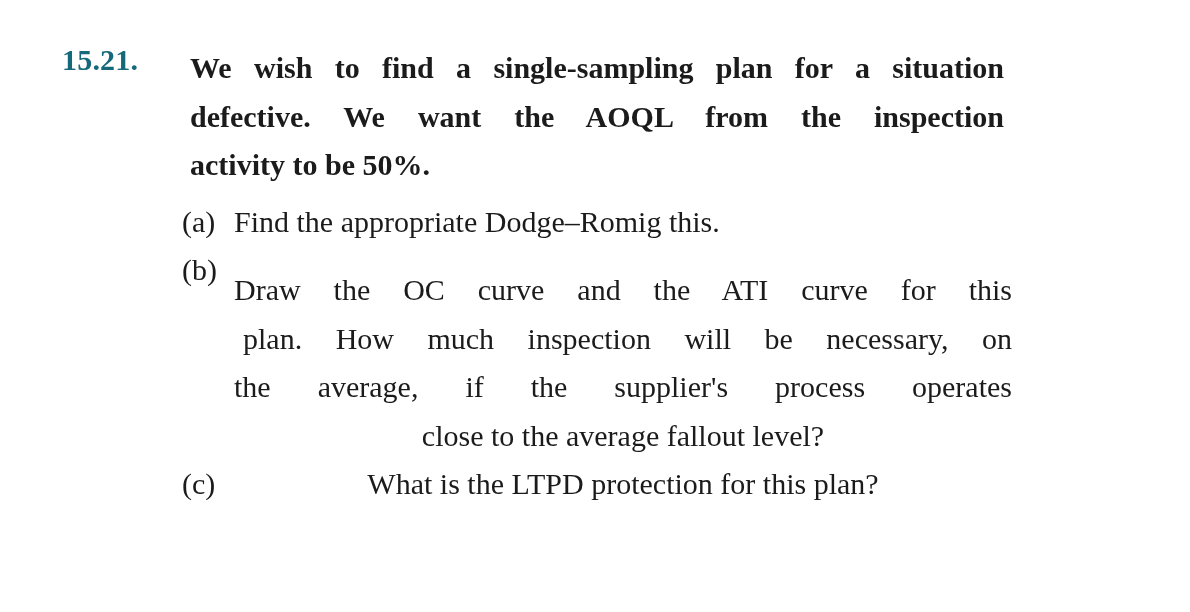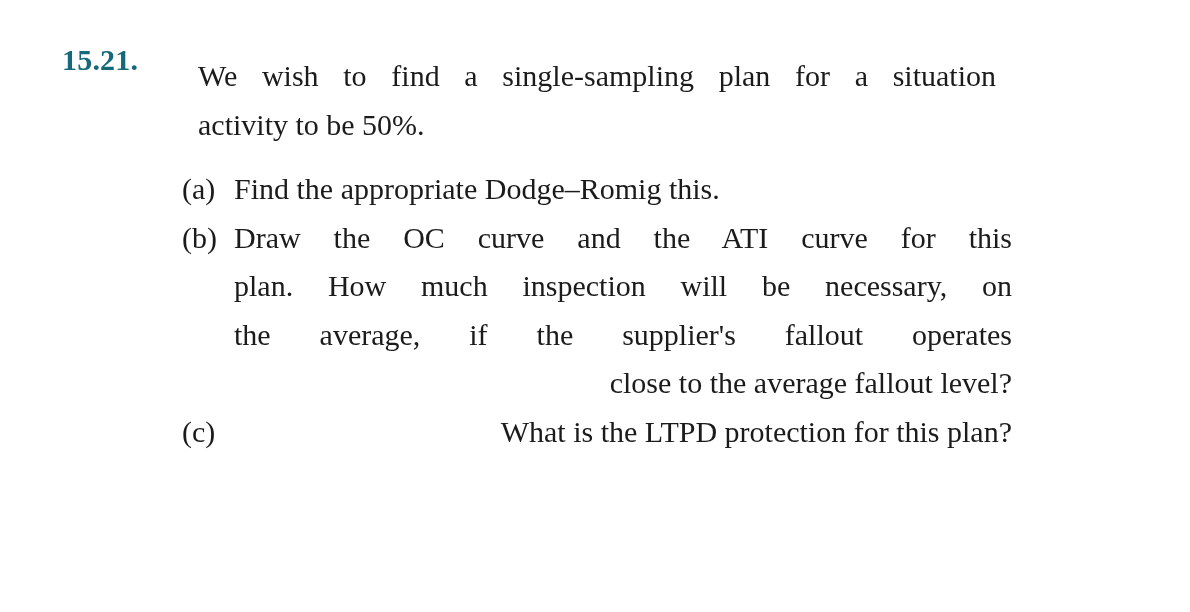--- a/index.html
+++ b/index.html
@@ -42,21 +42,22 @@
   .problem-body {
     flex: 0 0 auto;
     width: 830px;
   }
 
   .stem {
     font-size: 30px;
     line-height: 48.5px;
     text-align: justify;
     text-justify: inter-word;
-    margin: 16px;
+    margin: 8px;
+    font-weight: bold;
   }
   
   .stem .lastline {
     text-align: left;
   }
 
   .parts {
     margin: 0;
     padding: 0;
     list-style: none;
@@ -90,45 +91,46 @@
 
 <div class="page">
   <div class="problem">
 
     <div class="problem-number" style="color: rgb(22, 105, 122);">15.21.</div>
 
     <div class="problem-body">
 
       <p class="stem">
         <span class="stem-line" style="display: block; text-align: justify; text-align-last: justify;">We wish to find a single-sampling plan for a situation</span>
+        <span class="stem-line" style="display: block; text-align: justify; text-align-last: justify;">defective. We want the AOQL from the inspection</span>
         <span class="stem-line lastline" style="display: block; text-align: left;">activity to be 50%.</span>
       </p>
 
       <ul class="parts">
 
         <li class="part">
           <span class="part-label">(a)</span>
           <span class="part-text">
             <span class="lastline" style="display: block; text-align: left;">Find the appropriate Dodge–Romig this.</span>
           </span>
         </li>
 
         <li class="part">
           <span class="part-label">(b)</span>
           <span class="part-text">
-            <span style="display: block; text-align: justify; text-align-last: justify;">Draw the OC curve and the ATI curve for this</span>
-            <span style="display: block; text-align: justify; text-align-last: justify;">plan. How much inspection will be necessary, on</span>
-            <span style="display: block; text-align: justify; text-align-last: justify;">the average, if the supplier's fallout operates</span>
-            <span class="lastline" style="display: block; text-align: right;">close to the average fallout level?</span>
+            <span style="display: block; text-align: justify; text-align-last: justify; margin-top: 20px;">Draw the OC curve and the ATI curve for this</span>
+            <span style="display: block; text-align: justify; text-align-last: justify; margin-left: 9px;">plan. How much inspection will be necessary, on</span>
+            <span style="display: block; text-align: justify; text-align-last: justify;">the average, if the supplier's process operates</span>
+            <span class="lastline" style="display: block; text-align: center;">close to the average fallout level?</span>
           </span>
         </li>
 
         <li class="part">
           <span class="part-label">(c)</span>
           <span class="part-text">
-            <span class="lastline" style="display: block; text-align: right;">What is the LTPD protection for this plan?</span>
+            <span class="lastline" style="display: block; text-align: center;">What is the LTPD protection for this plan?</span>
           </span>
         </li>
 
       </ul>
     </div>
   </div>
 </div>
 
 </body></html>

